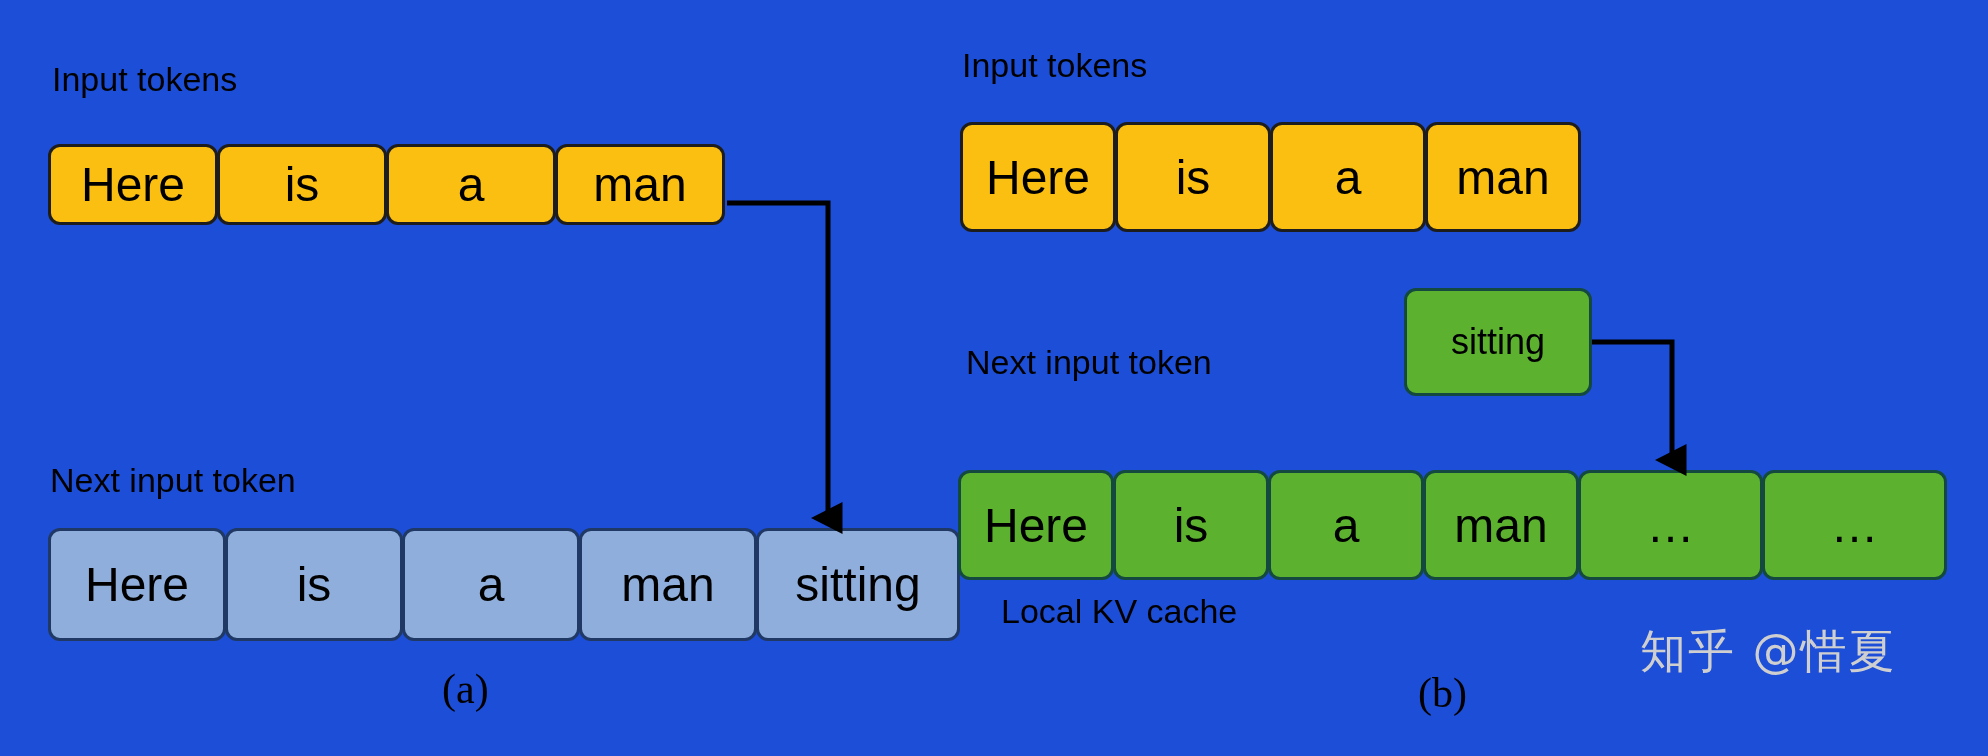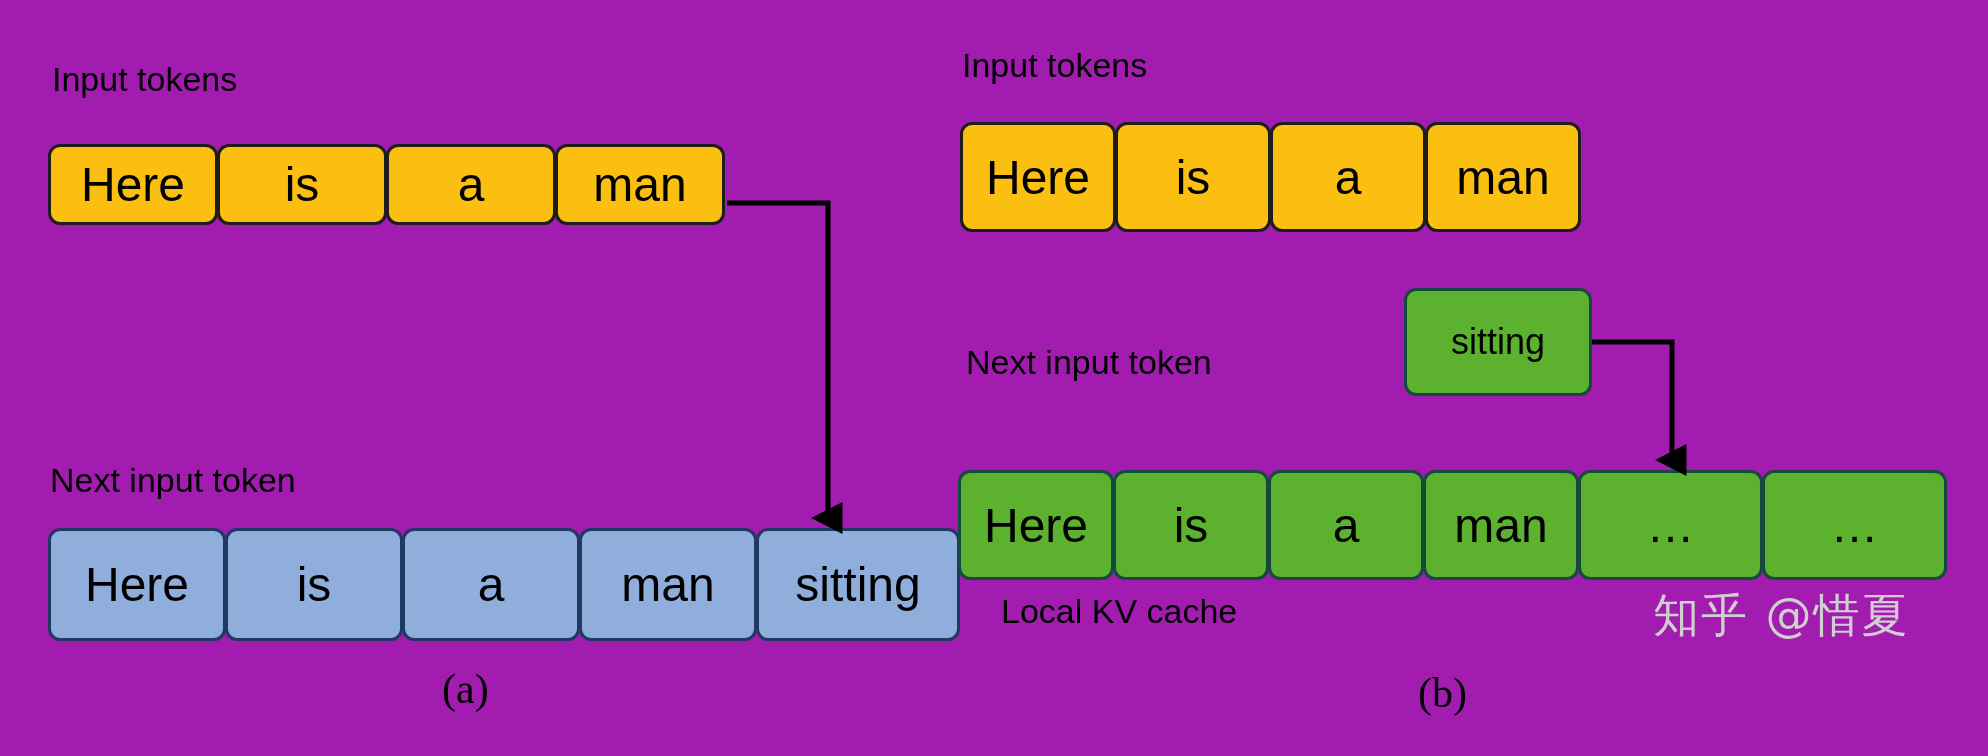--- a/index.html
+++ b/index.html
@@ -7,21 +7,21 @@
     padding: 0;
     background: #ffffff;
   }
   body {
     font-family: "Liberation Sans", sans-serif;
   }
   #canvas {
     position: relative;
     width: 1988px;
     height: 756px;
-    background: #a21caf;
+    background: #1d4ed8;
     overflow: hidden;
   }
 
   
   .label {
     position: absolute;
     font-family: "Liberation Sans", sans-serif;
     font-size: 34px;
     color: #000000;
     white-space: nowrap;
@@ -153,15 +153,15 @@
       <marker id="arrowhead" markerWidth="7" markerHeight="7" refX="3.2" refY="3.2" orient="auto" markerUnits="strokeWidth">
         <path d="M0,0.3 L6.4,0.3 L3.2,6.6 z" fill="#000000"></path>
       </marker>
     </defs>
 
     <path d="M727,203 L828,203 L828,518" fill="none" stroke="#000000" stroke-width="5" marker-end="url(#arrowhead)"></path>
 
     <path d="M1592,342 L1672,342 L1672,460" fill="none" stroke="#000000" stroke-width="5" marker-end="url(#arrowhead)"></path>
   </svg>
 
-  <div class="watermark" style="left:1640px; top:592px;margin-left:13px;">知乎 @惜夏</div>
+  <div class="watermark" style="left:1640px; top:628px;">知乎 @惜夏</div>
 
 </div>
 
 </body></html>

